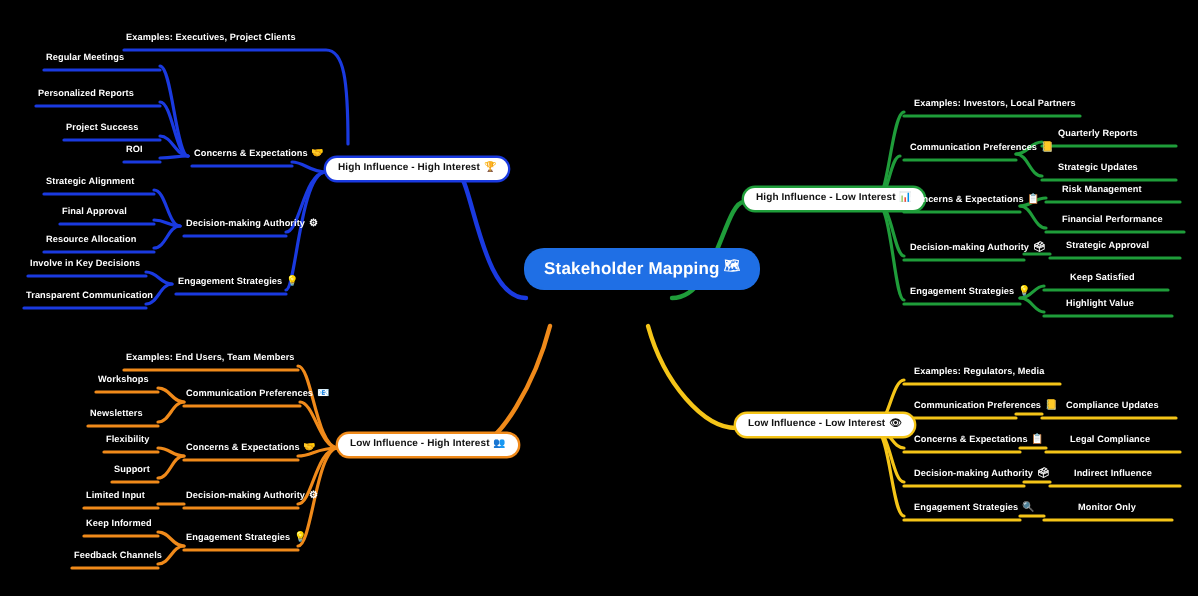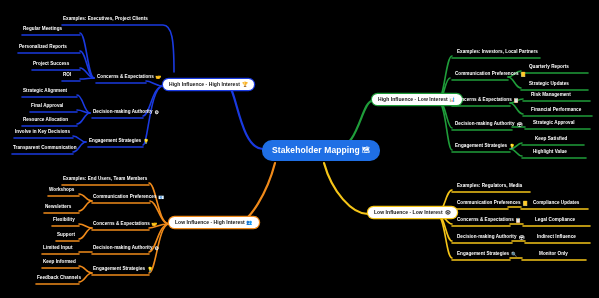--- a/index.html
+++ b/index.html
@@ -202,21 +202,21 @@
       <path d="M512 241 C 518 241 519 241 525 241" stroke="#f5c518"></path>
       <path d="M510 258 C 516 258 517 258 522 258" stroke="#f5c518"></path>
 
       <path d="M521 209 H 588" stroke="#f5c518"></path>
       <path d="M523 226 H 590" stroke="#f5c518"></path>
       <path d="M525 243 H 590" stroke="#f5c518"></path>
       <path d="M522 260 H 586" stroke="#f5c518"></path>
     </g>
   </svg>
 
-  <div class="node root" style="left:263px; top:141px;">
+  <div class="node root" style="left:263px; top:125px;">
     <span>Stakeholder Mapping</span>
     <span class="ico big">🗺</span>
   </div>
 
   <div class="node cat b" style="left:163px; top:79px;">
     <span>High Influence - High Interest</span>
     <span class="ico">🏆</span>
   </div>
 
   <div class="node hdr" style="left:62px; top:17px;">Examples: Executives, Project Clients</div>

